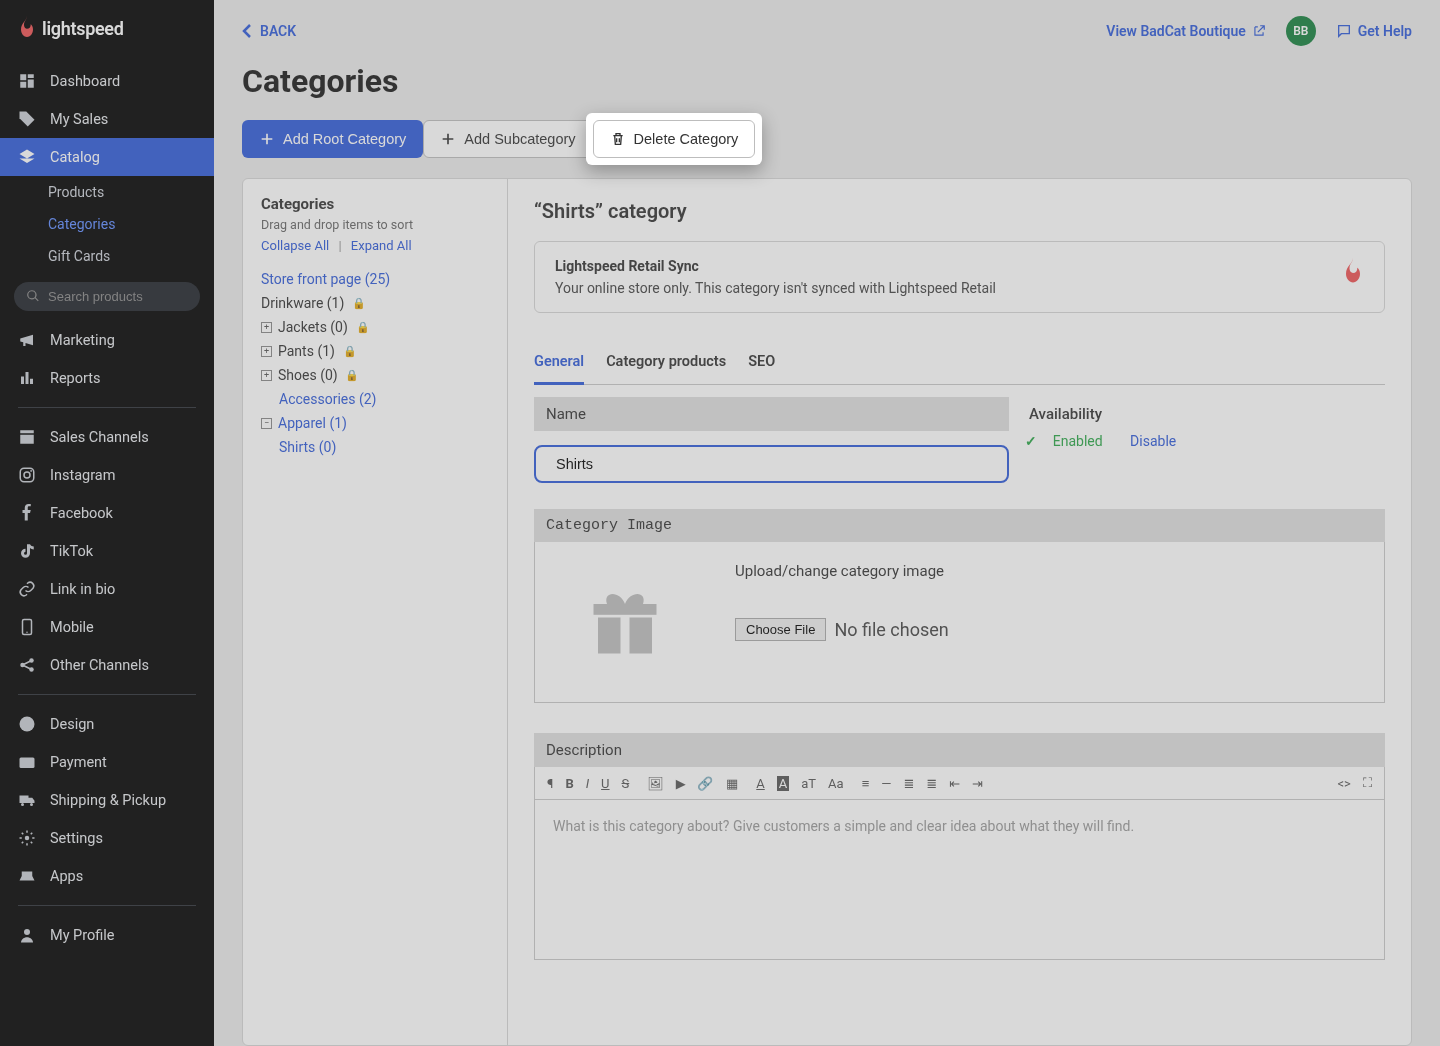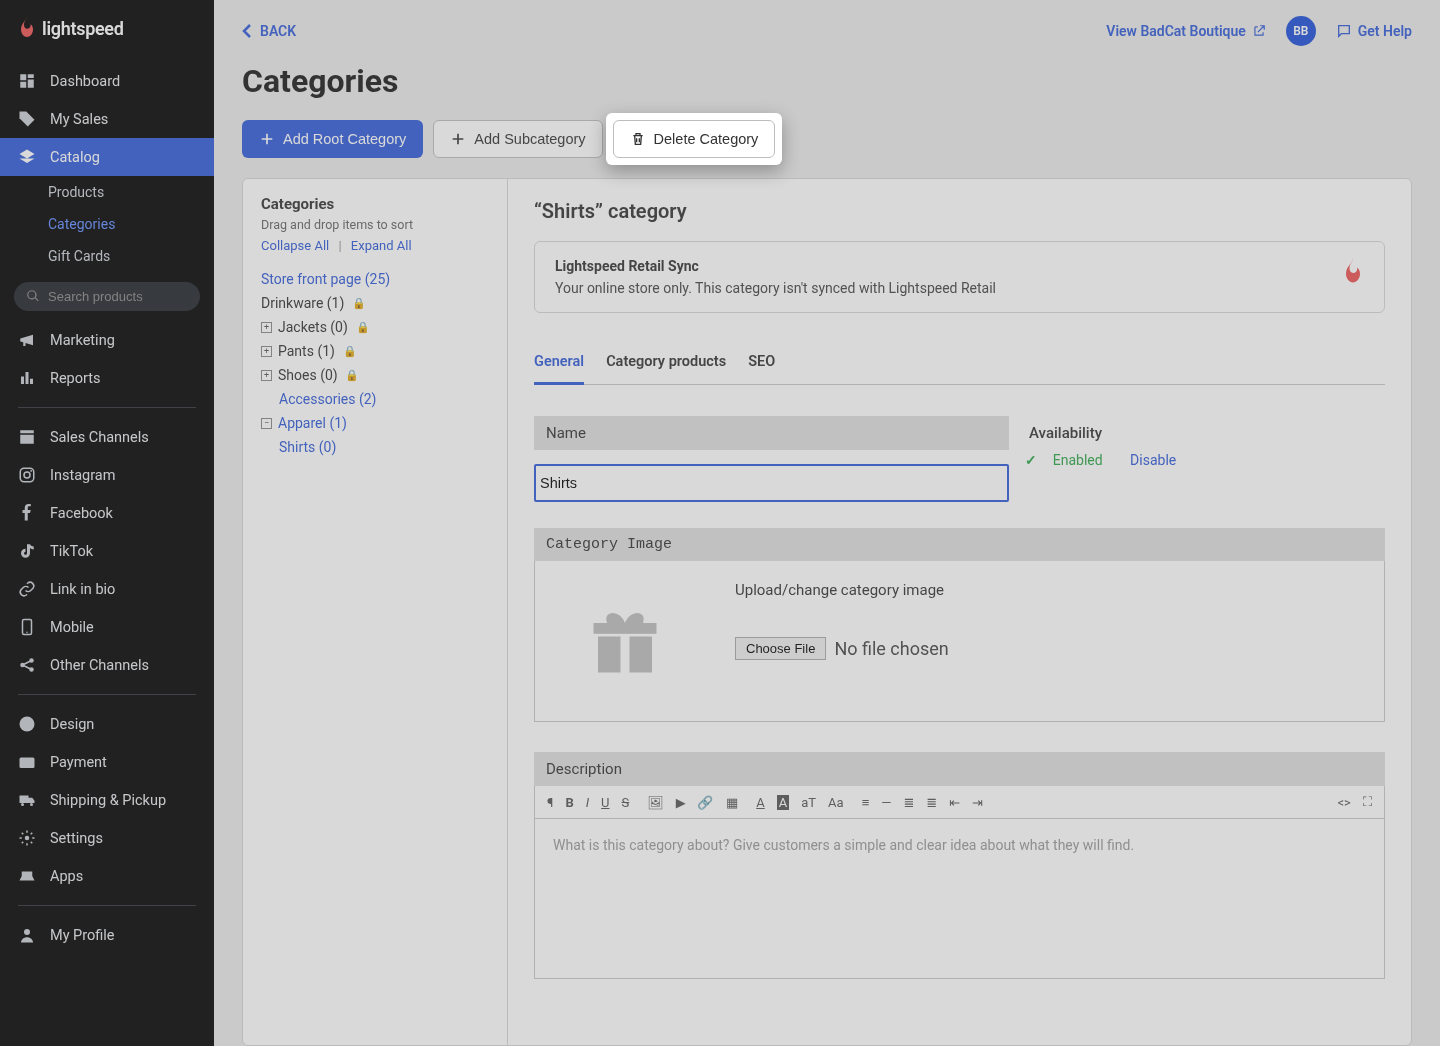--- a/index.html
+++ b/index.html
@@ -25,26 +25,26 @@
 .search-wrap { position: relative; }
 .search-wrap svg { position: absolute; left: 12px; top: 7px; width: 14px; height: 14px; fill: #888; }
 .nav-divider { border: none; border-top: 1px solid #2a2e35; margin: 10px 18px; }
 
 
 .main { flex: 1; background: #eaeaea; padding: 16px 28px 0 28px; display: flex; flex-direction: column; }
 .topbar { display: flex; align-items: center; justify-content: space-between; margin-bottom: 6px; }
 .back-link { color: #2f5ad8; font-weight: 600; font-size: 14px; display: flex; align-items: center; gap: 8px; cursor: pointer; }
 .right-links { display: flex; align-items: center; gap: 20px; }
 .view-store { color: #2f5ad8; font-weight: 600; font-size: 14px; display: inline-flex; align-items: center; gap: 6px; cursor: pointer; }
-.avatar { width: 30px; height: 30px; border-radius: 50%; background: #1d4ed8; color: #fff; display: flex; align-items: center; justify-content: center; font-size: 12px; font-weight: 600; }
+.avatar { width: 30px; height: 30px; border-radius: 50%; background: #15803d; color: #fff; display: flex; align-items: center; justify-content: center; font-size: 12px; font-weight: 600; }
 .help-link { color: #2f5ad8; font-weight: 600; font-size: 14px; display: inline-flex; align-items: center; gap: 6px; cursor: pointer; }
 
 .page-title { font-size: 32px; font-weight: 700; color: #1a1a1a; margin: 10px 0 20px; }
 
-.action-row { display: flex; gap: 10px; margin-bottom: 20px; }
+.action-row { display: flex; margin-bottom: 20px; }
 .btn { display: inline-flex; align-items: center; gap: 8px; border-radius: 6px; padding: 10px 16px; font-size: 14.5px; font-weight: 500; cursor: pointer; border: 1px solid transparent; }
 .btn-primary { background: #2f5ad8; color: #fff; }
 .btn-secondary { background: #fff; color: #333; border: 1px solid #bdbdbd; }
 .btn svg { width: 16px; height: 16px; }
 .btn-primary svg { stroke: #fff; }
 .btn-secondary svg { stroke: #333; }
 .btn.highlight { background: #fff; border-color: #bdbdbd;}
 
 .content-row { display: flex; gap: 0; background: #fff; border: 1px solid #d6d6d6; border-radius: 6px; flex: 1; overflow: hidden; }
 
@@ -66,26 +66,26 @@
 .detail-title { font-size: 20px; font-weight: 600; margin-bottom: 18px; }
 .sync-card { border: 1px solid #d6d6d6; border-radius: 6px; padding: 16px 20px; margin-bottom: 30px; display: flex; justify-content: space-between; align-items: flex-start; }
 .sync-title { font-weight: 700; font-size: 14px; margin-bottom: 6px; }
 .sync-desc { font-size: 14px; color: #444; }
 .flame-icon { width: 22px; height: 28px; color: #ed5153; }
 
 .tabs { display: flex; gap: 22px; border-bottom: 1px solid #c8c8c8; margin-bottom: 0; }
 .tab { padding: 10px 0 12px; font-size: 14.5px; font-weight: 600; color: #333; cursor: pointer; border-bottom: 3px solid transparent; margin-bottom: -1px; }
 .tab.active { color: #2f5ad8; border-bottom-color: #2f5ad8; }
 
-.form-row { display: flex; gap: 16px; margin-top: 31px; }
+.form-row { display: flex; gap: 16px; margin-top: 12px; }
 .form-main { flex: 1; }
 .form-aside { width: 360px; }
 .section-label { background: #dedede; padding: 8px 12px; font-size: 15px; color: #333; }
 .section-body { padding: 14px 0 0 0; }
-.name-input { width: 100%; border: 2px solid #2f5ad8; border-radius: 2px; padding: 9px 4px; font-size: 14.5px; outline: none; }
+.name-input { width: 100%; border: 2px solid #2f5ad8; border-radius: 8px; padding: 9px 20px; font-size: 14.5px; outline: none; }
 
 .avail-title { font-size: 15px; font-weight: 500; margin-bottom: 10px; padding: 8px 4px 0 4px;}
 .avail-links span { margin-right: 12px; font-size: 14px; display: inline-flex; align-items: center; gap: 4px;}
 .enabled-text { color: #2aa647; }
 .disable-text { color: #2f5ad8; cursor: pointer; }
 
 .img-section .section-label { margin-top: 26px; font-family: Liberation Mono, monospace; }
 .img-body { border: 1px solid #c8c8c8; padding: 20px; display: flex; gap: 40px; align-items: flex-start; margin-top: 0px; border-top: none; }
 .gift-placeholder { width: 140px; height: 120px; display: flex; align-items: center; justify-content: center; }
 .gift-placeholder svg { width: 90px; height: 90px; fill: #bdbdbd; }

